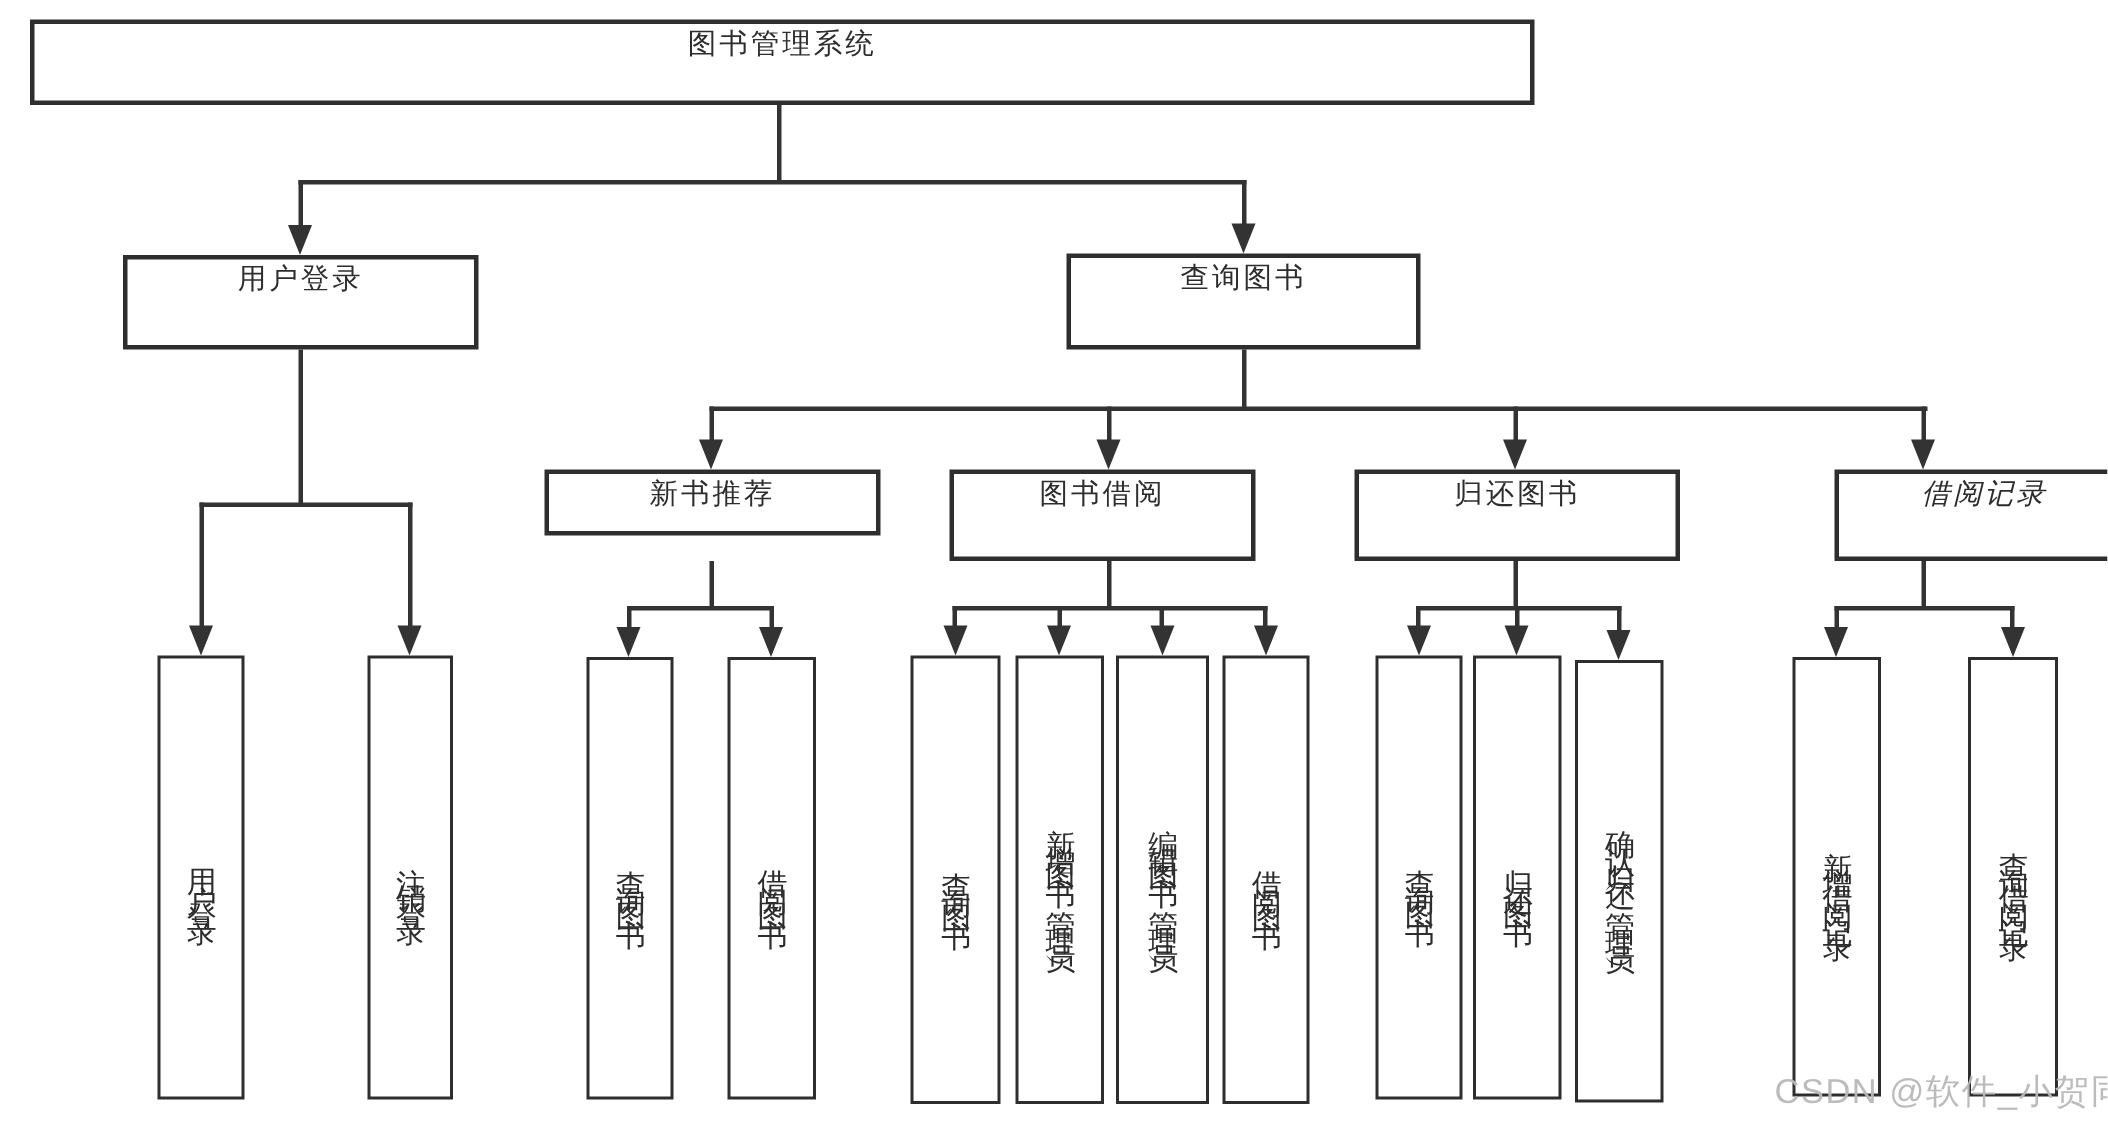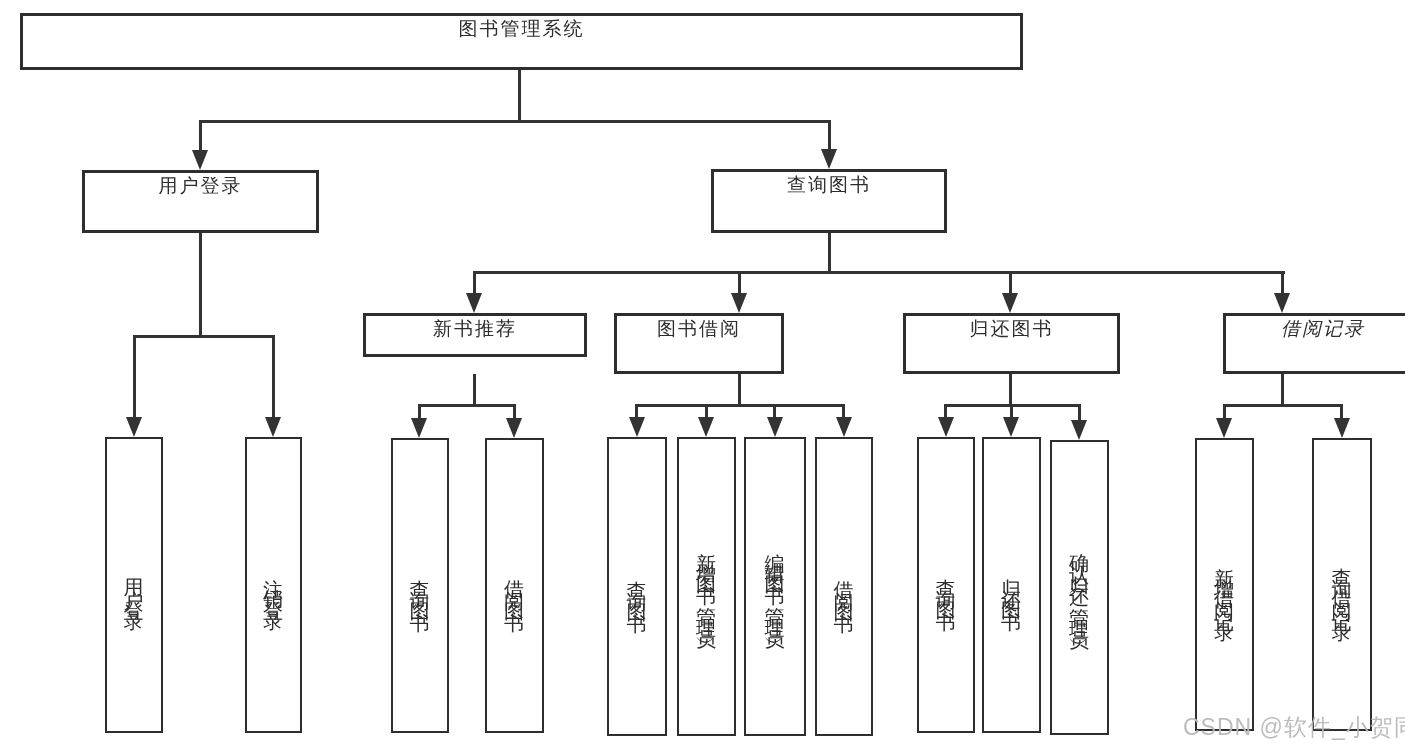--- a/index.html
+++ b/index.html
@@ -74,21 +74,21 @@
   <div class="vline" style="left:738px; top:271px; height:24px;"></div>
   <div class="arrow" style="left:731px; top:293px;"></div>
   <div class="vline" style="left:1009px; top:271px; height:24px;"></div>
   <div class="arrow" style="left:1002px; top:293px;"></div>
   <div class="vline" style="left:1281px; top:271px; height:24px;"></div>
   <div class="arrow" style="left:1274px; top:293px;"></div>
 
   <div class="box" style="left:363px; top:313px; width:224px; height:44px;">
     <span>新书推荐</span>
   </div>
-  <div class="box" style="left:614px; top:313px; width:170px; height:61px;">
+  <div class="box" style="left:633px; top:313px; width:204px; height:61px;">
     <span>图书借阅</span>
   </div>
   <div class="box" style="left:903px; top:313px; width:217px; height:61px;">
     <span>归还图书</span>
   </div>
   <div class="box" style="left:1223px; top:313px; width:200px; height:61px;font-style:italic;">
     <span>借阅记录</span>
   </div>
 
   <div class="vline" style="left:473px; top:374px; height:32px;"></div>

